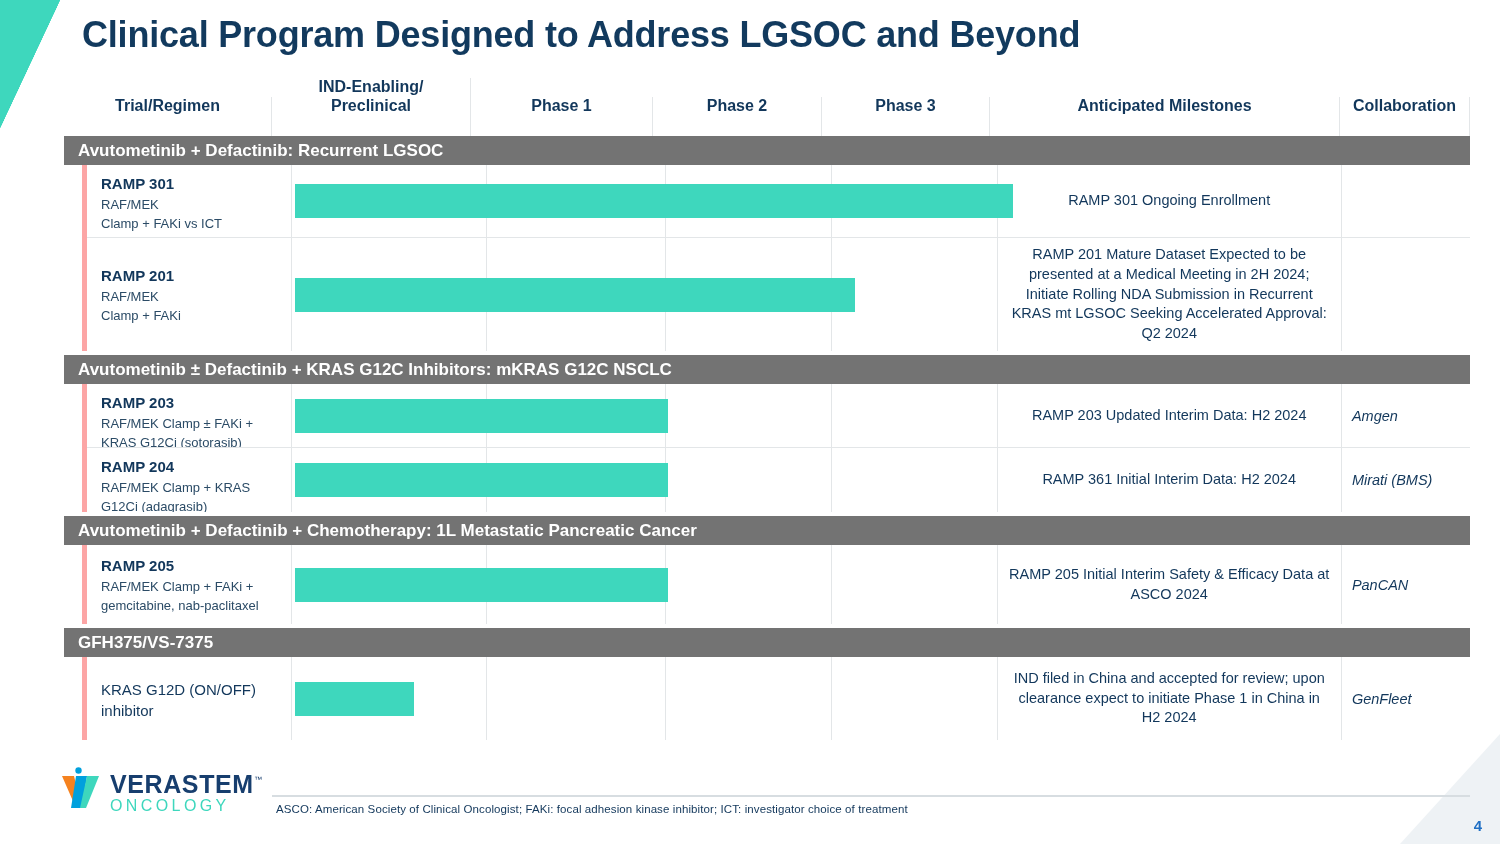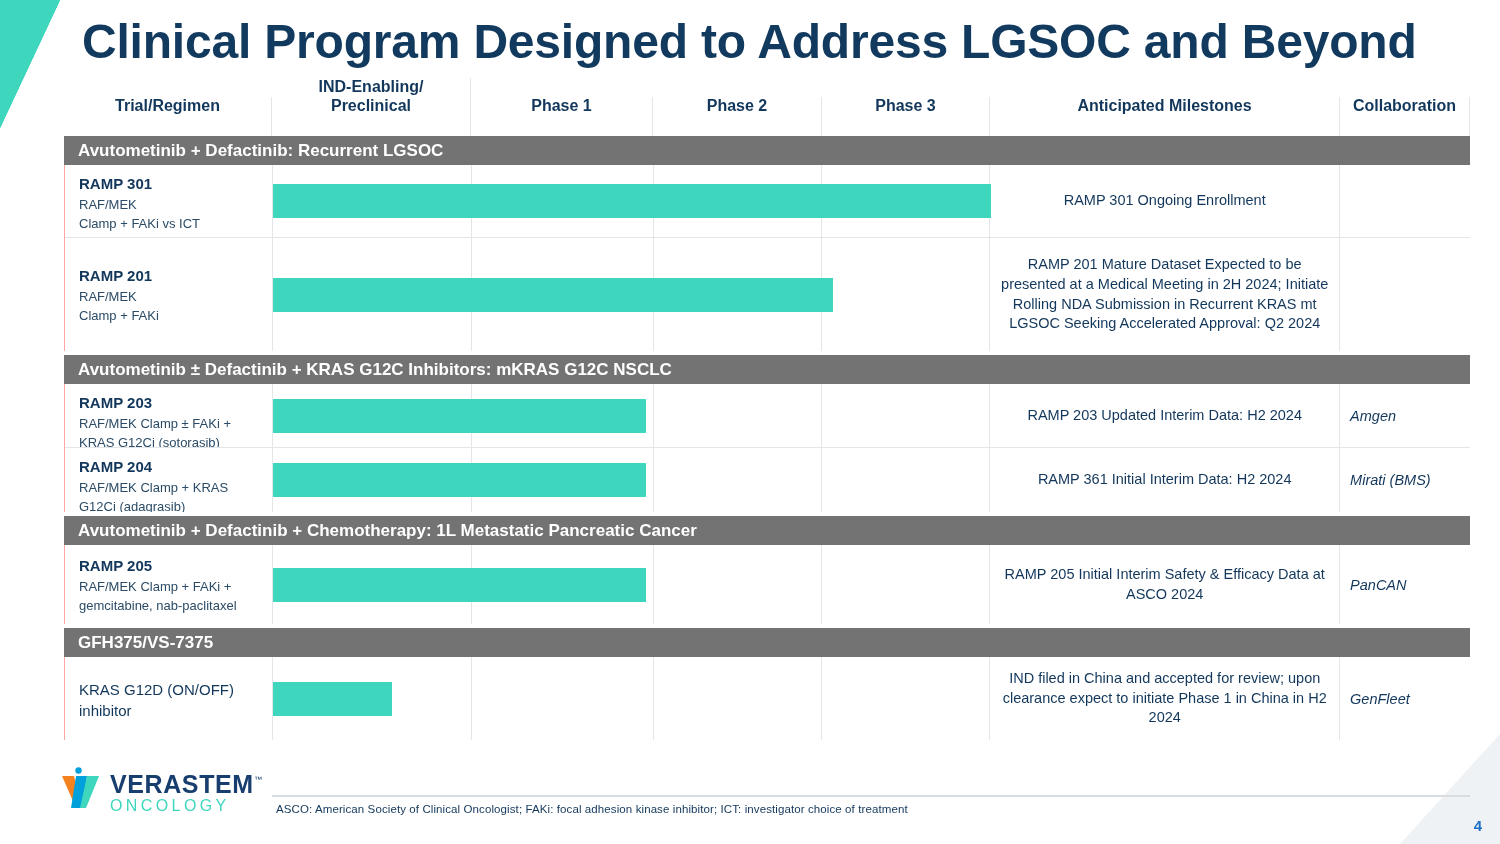--- a/index.html
+++ b/index.html
@@ -11,21 +11,21 @@
   .corner-tri{
     position:absolute;left:0;top:0;width:60px;height:128px;
     background:linear-gradient(to bottom right,#3ed7bd 0%,#3ed7bd 50%,transparent 50.5%);
   }
   .corner-tri svg{display:block;}
   .corner-br{
     position:absolute;right:0;bottom:0;width:120px;height:110px;overflow:hidden;
   }
   h1.title{
     position:absolute;left:82px;top:14px;margin:0;
-    font-size:48px;font-weight:bold;letter-spacing:-0.2px;
+    font-size:36px;font-weight:bold;letter-spacing:-0.2px;
     color:#123a5e;white-space:nowrap;
   }
   
   .tbl{
     position:absolute;left:64px;top:86px;width:1406px;
   }
   .hdr{
     display:flex;align-items:flex-end;height:50px;
   }
   .hdr .cell{
@@ -40,21 +40,21 @@
   .c-mile{width:350px;}
   .c-collab{width:130px;}
 
   .secbar{
     background:#737373;color:#ffffff;font-weight:bold;font-size:17px;
     height:29px;line-height:29px;padding-left:14px;box-sizing:border-box;
     width:1406px;
   }
   .sec-gap{height:4px;}
 
-  .rows{position:relative;border-left:1px solid #fca5a5;box-sizing:border-box;}
+  .rows{position:relative;border-left:5px solid #fca5a5;box-sizing:border-box;margin-left:18px;}
   .row{
     display:flex;position:relative;box-sizing:border-box;
     border-bottom:1px solid #e3e6e8;
   }
   .row:last-child{border-bottom:none;justify-content:space-between;}
   .cell{
     box-sizing:border-box;border-right:1px solid #e3e6e8;
     position:relative;overflow:hidden;
   }
   .cell.trial{

